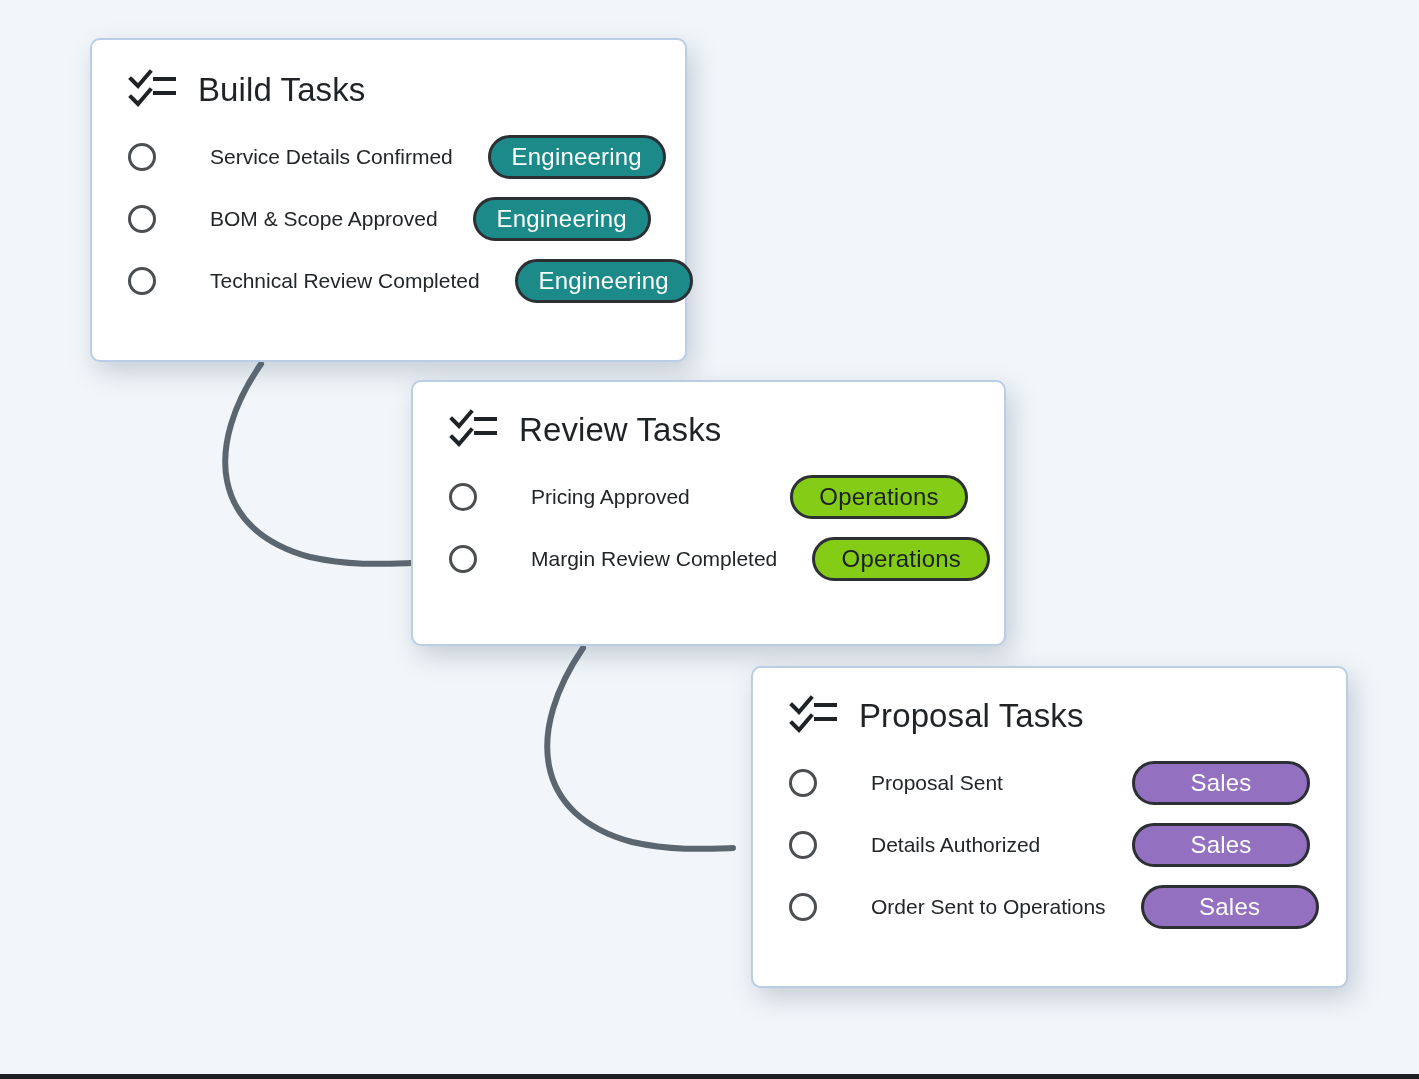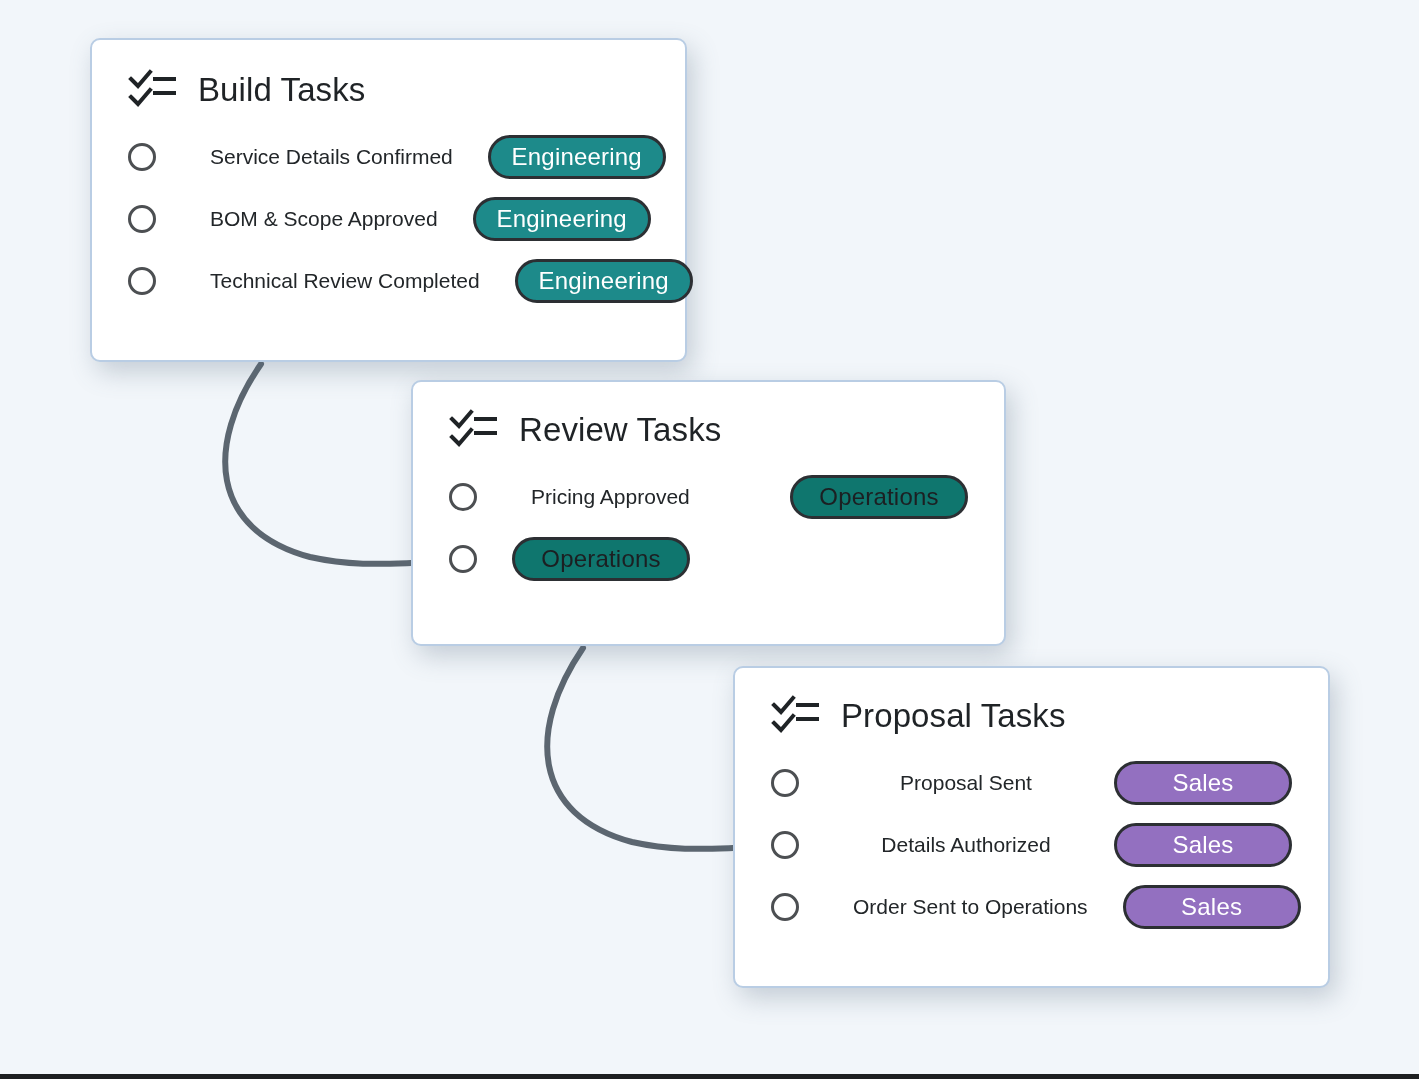--- a/index.html
+++ b/index.html
@@ -49,21 +49,21 @@
     position: absolute;
     background: #ffffff;
     border: 2px solid #b9cde4;
     border-radius: 10px;
     box-shadow: 6px 10px 26px rgba(90, 110, 130, 0.30);
     z-index: 2;
   }
 
   .card-build    { left: 90px;  top: 38px;  width: 597px;  height: 324px; }
   .card-review   { left: 411px; top: 380px; width: 595px;  height: 266px; }
-  .card-proposal { left: 733px; top: 666px; width: 597px;  height: 322px; text-align: center; }
+  .card-proposal { left: 751px; top: 666px; width: 597px;  height: 322px; }
 
   
   .card-header {
     display: flex;
     align-items: center;
     gap: 22px;
   }
 
   .card-build    .card-header { padding: 28px 0 0 36px; }
   .card-review   .card-header { padding: 26px 0 0 36px; }
@@ -125,21 +125,21 @@
     display: flex;
     align-items: center;
     justify-content: center;
     font-size: 24px;
     font-weight: 400;
     letter-spacing: 0.2px;
     white-space: nowrap;
   }
 
   .badge-engineering { background: #1d8a8a; color: #ffffff; }
-  .badge-operations  { background: #0f766e; color: #1c1f22; }
+  .badge-operations  { background: #84cc16; color: #1c1f22; }
   .badge-sales       { background: #9370c0; color: #ffffff; }
 </style>
 </head>
 <body>
 
 <div id="stage">
 
   <svg class="connectors" viewBox="0 0 1419 1079" width="1419" height="1079">
     <path d="M 261,364 C 205,445 210,530 310,557 C 350,566 385,564 411,563" fill="none" stroke="#5c6670" stroke-width="6" stroke-linecap="round"></path>
     <path d="M 583,648 C 527,730 532,815 632,842 C 672,851 707,849 733,848" fill="none" stroke="#5c6670" stroke-width="6" stroke-linecap="round"></path>
@@ -191,20 +191,21 @@
     <div class="task-list">
 
       <div class="task-row">
         <span class="task-check"></span>
         <span class="task-label">Pricing Approved</span>
         <span class="owner-badge badge-operations">Operations</span>
       </div>
 
       <div class="task-row">
         <span class="task-check"></span>
+        <span class="task-label">Margin Review Completed</span>
         <span class="owner-badge badge-operations">Operations</span>
       </div>
 
     </div>
   </div>
 
   <div class="card card-proposal">
     <div class="card-header">
       <svg class="list-checks-icon" viewBox="0 0 48 42">
         <path d="M3 11 L10 18 L22 4" fill="none" stroke="#1f2326" stroke-width="4" stroke-linecap="square" stroke-linejoin="miter"></path>

